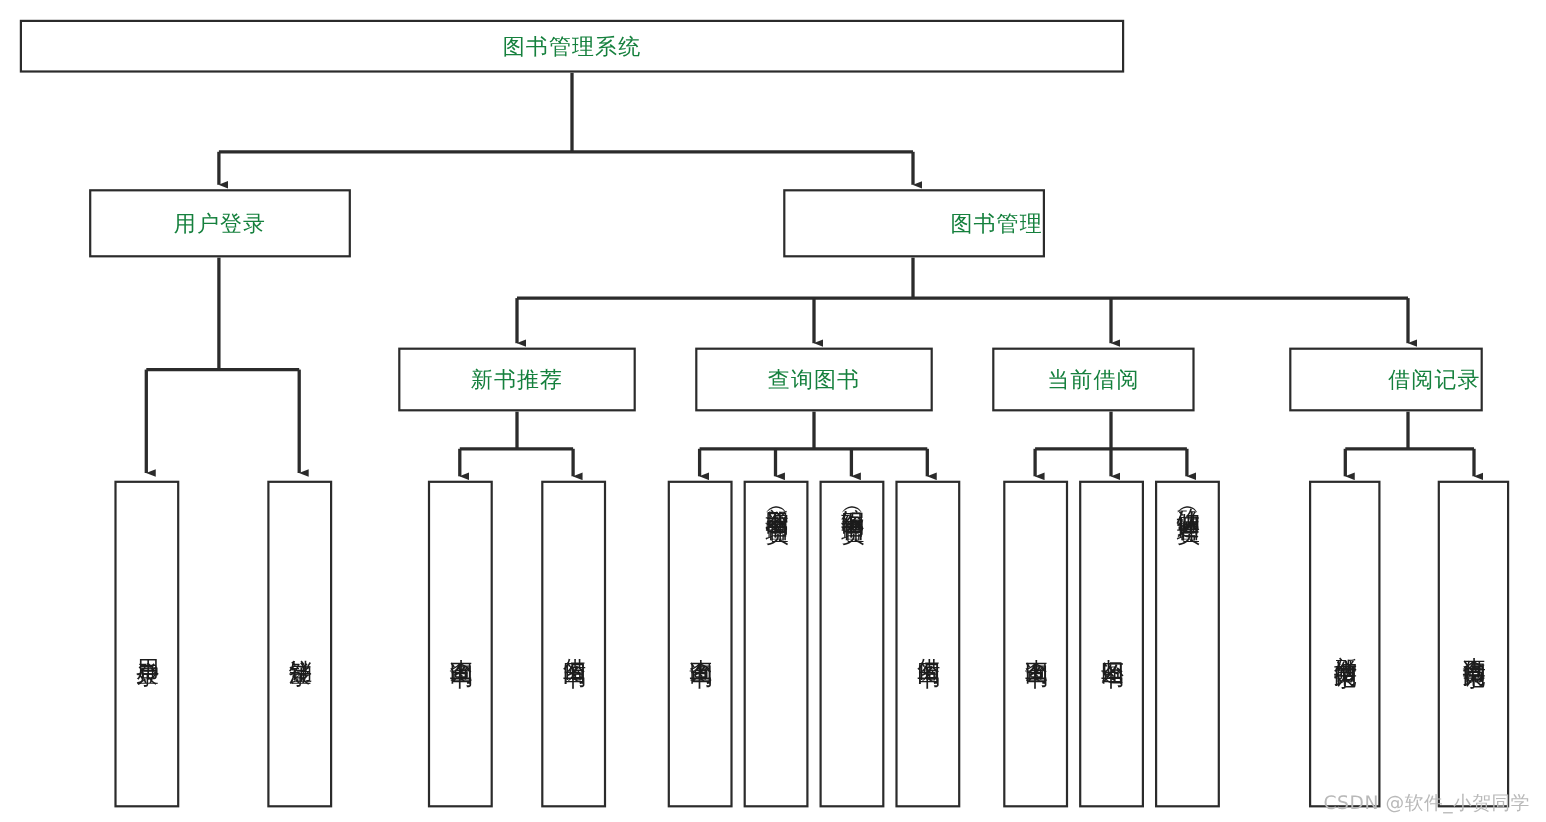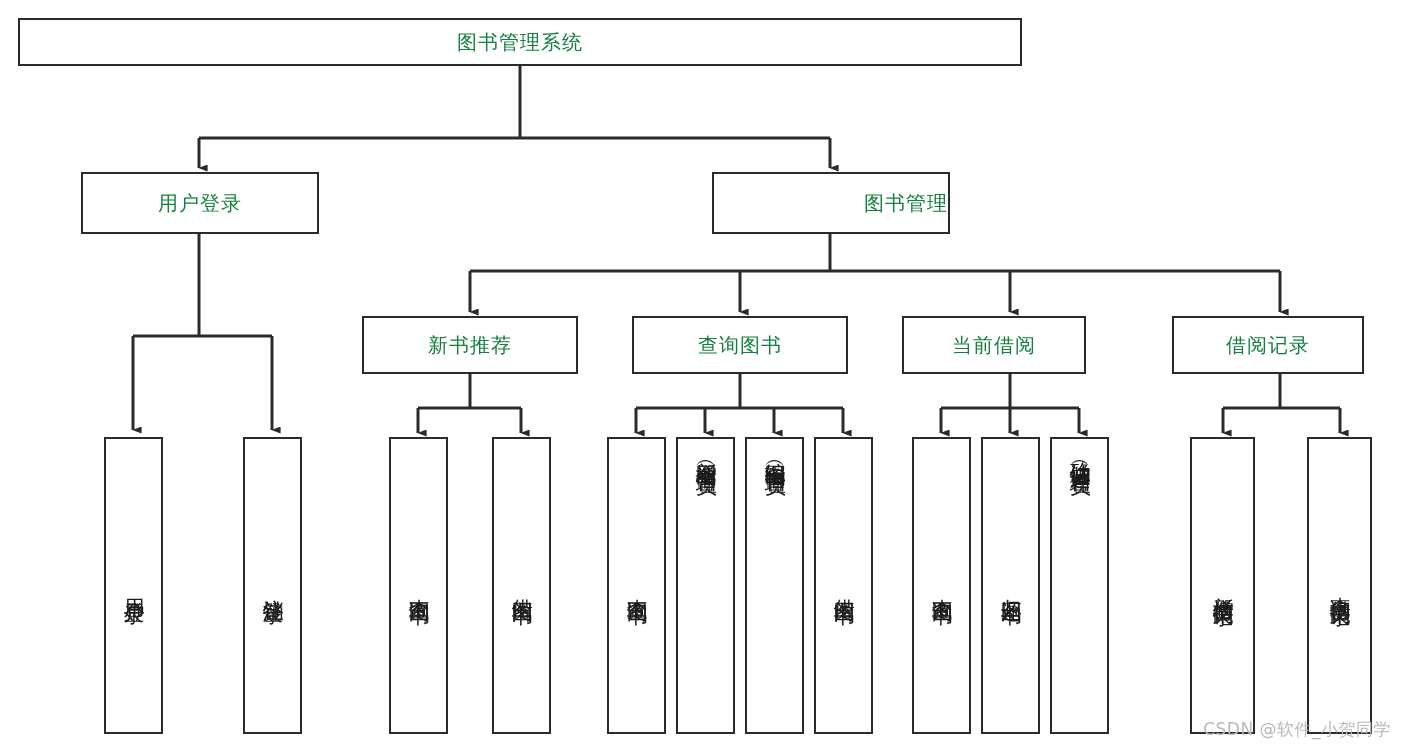--- a/index.html
+++ b/index.html
@@ -149,21 +149,21 @@
   </div>
 
   <div class="node-box" style="left:632px; top:316px; width:216px; height:58px;">
     <span class="node-label-h">查询图书</span>
   </div>
 
   <div class="node-box" style="left:902px; top:316px; width:184px; height:58px;">
     <span class="node-label-h">当前借阅</span>
   </div>
 
-  <div class="node-box" style="left:1172px; top:316px; width:192px; height:58px;">
+  <div class="node-box" style="left:1172px; top:316px; width:176px; height:58px;justify-content:flex-end;">
     <span class="node-label-h">借阅记录</span>
   </div>
 
   <div class="node-box leaf-box leaf-mid" style="left:104px; top:437px; width:59px; height:297px;">
     <span class="node-label-v">用户登录</span>
   </div>
   <div class="node-box leaf-box leaf-mid" style="left:243px; top:437px; width:59px; height:297px;">
     <span class="node-label-v">注销登录</span>
   </div>
 

